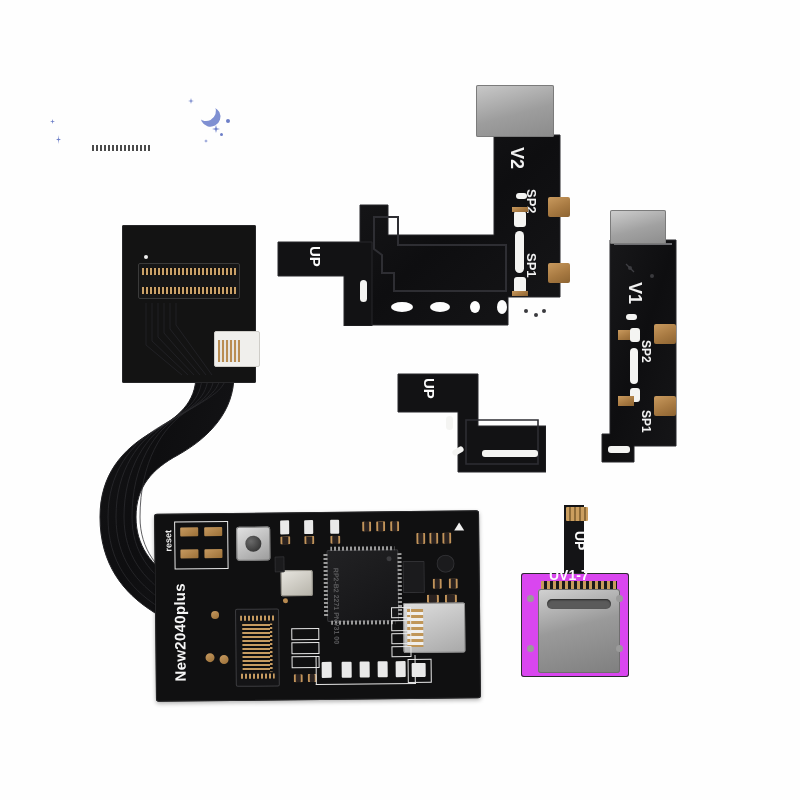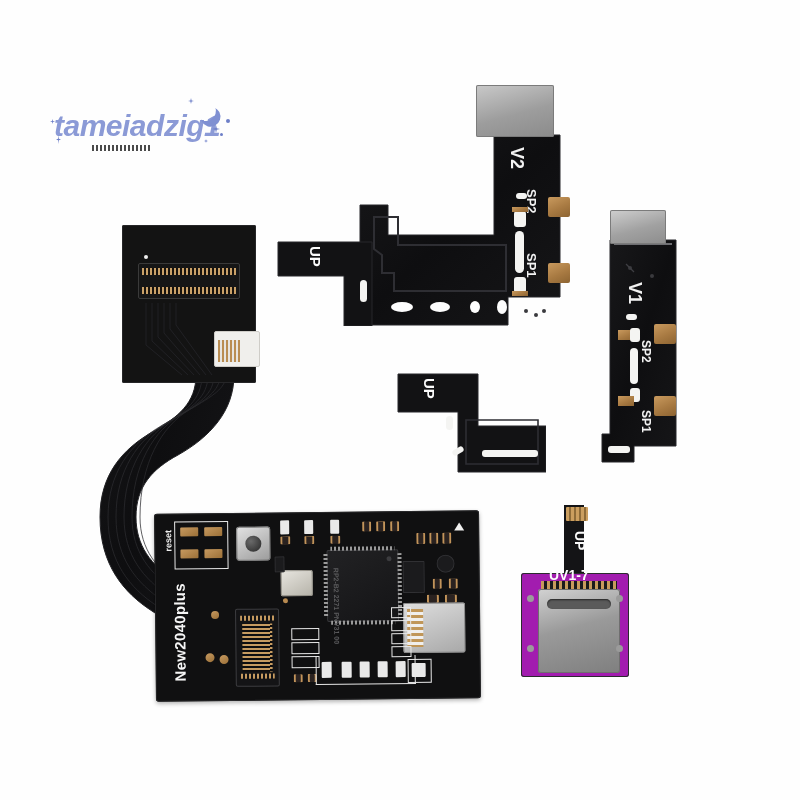--- a/index.html
+++ b/index.html
@@ -138,21 +138,21 @@
     border-radius:2px;box-shadow:inset 0 0 0 1px #7b7b7b;
   }
   
   #up-flex-1{position:absolute;left:276px;top:236px;width:120px;height:90px;}
   #up-flex-2{position:absolute;left:396px;top:370px;width:150px;height:110px;}
 
   
   #usbc-module{position:absolute;left:516px;top:505px;width:118px;height:180px;}
   #usbc-body{
     position:absolute;left:5px;top:68px;width:108px;height:104px;
-    background:#a21caf;border-radius:3px;box-shadow:inset 0 0 0 1px #2b2b2e;
+    background:#d946ef;border-radius:3px;box-shadow:inset 0 0 0 1px #2b2b2e;
   }
   #usbc-shell{
     position:absolute;left:17px;top:16px;width:82px;height:84px;
     background:linear-gradient(165deg,#d2d2d2,#9a9a9a 45%,#7f7f7f);
     border-radius:3px;box-shadow:inset 0 0 0 1px #6f6f6f;
   }
   #usbc-shell::after{
     content:"";position:absolute;left:9px;top:10px;width:64px;height:10px;
     border-radius:6px;background:#5a5a5a;box-shadow:inset 0 1px 2px rgba(0,0,0,.6);
   }
@@ -169,21 +169,20 @@
   .lbl-up{position:absolute;color:#fbfbfb;font-size:13px;font-weight:bold;
           transform:rotate(90deg);transform-origin:left top;white-space:nowrap;}
   .lbl-uv{position:absolute;color:#fbfbfb;font-size:13px;font-weight:bold;white-space:nowrap;}
 </style>
 </head>
 <body>
 
 <div id="stage">
 
   <div class="wm">
-    <div class="wm-text">tameiadzig1</div>
     <div class="wm-underline"></div>
     <div class="wm-moon"></div>
     <div class="spark s1"></div>
     <div class="spark s2"></div>
     <div class="spark s3"></div>
     <div class="spark s4"></div>
     <div class="spark s5"></div>
     <div class="spark s6"></div>
     <div class="spark s7"></div>
   </div>

